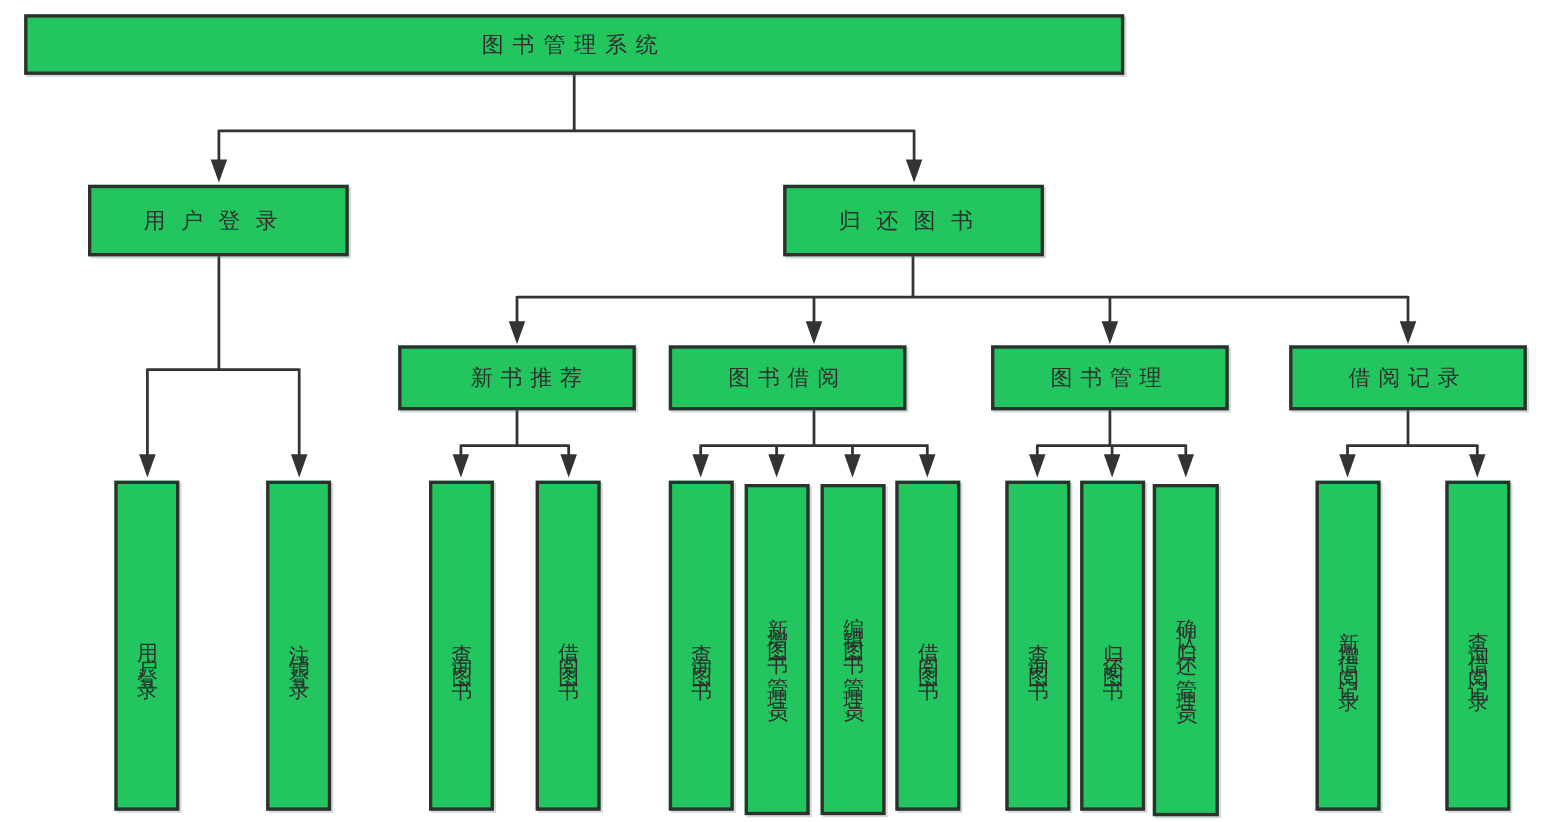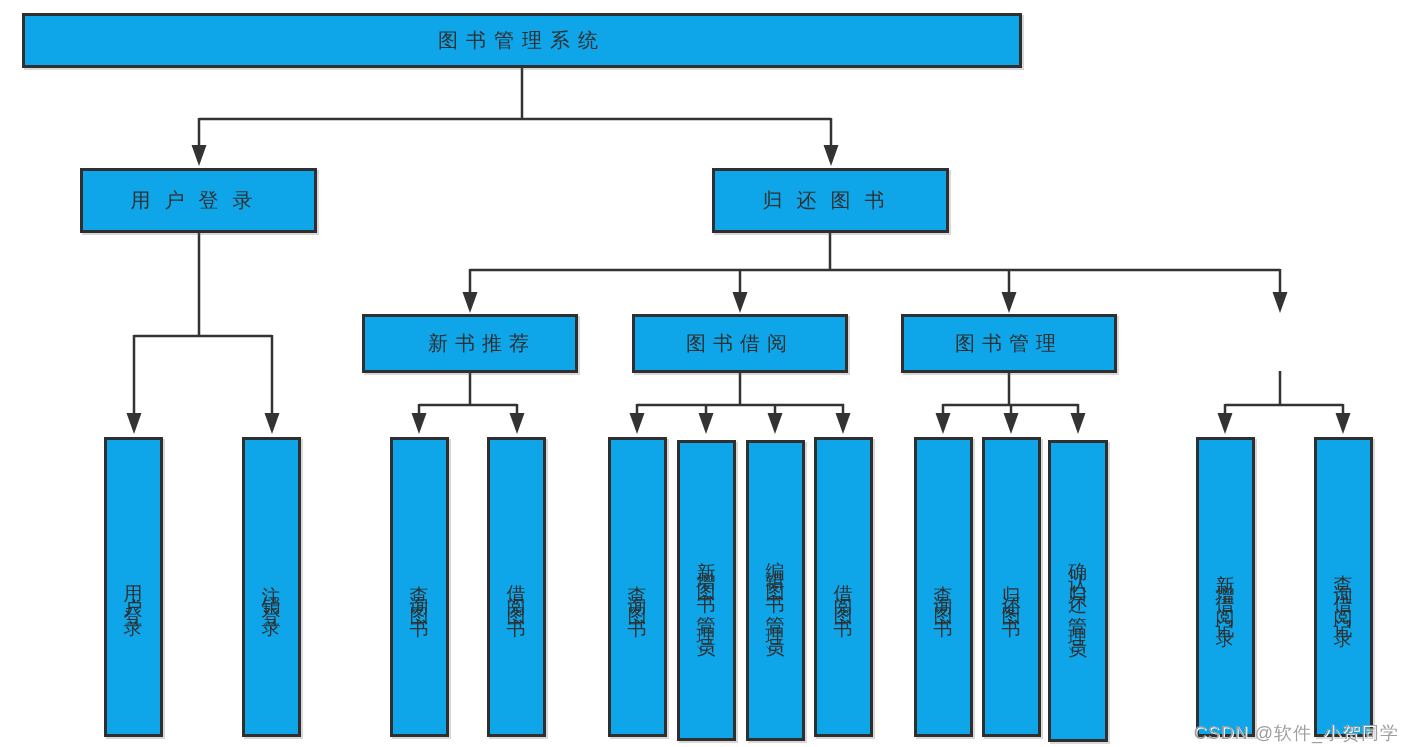--- a/index.html
+++ b/index.html
@@ -15,21 +15,21 @@
   svg.connectors {
     position: absolute;
     left: 0; top: 0;
     width: 1405px; height: 747px;
     z-index: 1;
   }
   .box {
     position: absolute;
     box-sizing: border-box;
     border: 3px solid #2f2f2f;
-    background: #0ea5e9;
+    background: #22c55e;
     display: flex;
     align-items: center;
     justify-content: center;
     box-shadow: 2px 2px 0 rgba(100,100,100,0.25);
     z-index: 2;
     font-size: 20px;
     white-space: nowrap;
   }
   .hbox-root { letter-spacing: 8px; }
   .hbox-l2   { letter-spacing: 14px; }
@@ -91,36 +91,36 @@
       <polygon points="1335.5,413 1350.5,413 1343,434"></polygon>
     </g>
   </svg>
 
   <div class="box hbox-root" style="left:22px; top:13px; width:1000px; height:55px;">图书管理系统</div>
 
   <div class="box hbox-l2" style="left:80px; top:168px; width:237px; height:65px;">用户登录</div>
   <div class="box hbox-l2" style="left:712px; top:168px; width:237px; height:65px;">归还图书</div>
 
   <div class="box hbox-l3" style="left:362px; top:314px; width:216px; height:59px;padding-left:24px;">新书推荐</div>
-  <div class="box hbox-l3" style="left:632px; top:314px; width:216px; height:59px;">图书借阅</div>
+  <div class="box hbox-l3" style="left:608px; top:314px; width:216px; height:59px;">图书借阅</div>
   <div class="box hbox-l3" style="left:901px; top:314px; width:216px; height:59px;">图书管理</div>
+  <div class="box hbox-l3" style="left:1172px; top:314px; width:216px; height:59px;">借阅记录</div>
 
   <div class="box leaf" style="left:104px; top:437px; width:59px; height:300px;">用户登录</div>
   <div class="box leaf" style="left:242px; top:437px; width:59px; height:300px;">注销登录</div>
 
   <div class="box leaf" style="left:390px; top:437px; width:59px; height:300px;">查询图书</div>
   <div class="box leaf" style="left:487px; top:437px; width:59px; height:300px;">借阅图书</div>
 
   <div class="box leaf" style="left:608px; top:437px; width:59px; height:300px;">查询图书</div>
   <div class="box leaf" style="left:677px; top:440px; width:59px; height:301px;">新增图书（管理员）</div>
   <div class="box leaf" style="left:746px; top:440px; width:59px; height:301px;">编辑图书（管理员）</div>
   <div class="box leaf" style="left:814px; top:437px; width:59px; height:300px;">借阅图书</div>
 
   <div class="box leaf" style="left:914px; top:437px; width:59px; height:300px;">查询图书</div>
   <div class="box leaf" style="left:982px; top:437px; width:59px; height:300px;">归还图书</div>
   <div class="box leaf" style="left:1048px; top:440px; width:60px; height:302px;">确认归还（管理员）</div>
 
   <div class="box leaf" style="left:1196px; top:437px; width:59px; height:300px;">新增借阅记录</div>
   <div class="box leaf" style="left:1314px; top:437px; width:59px; height:300px;">查询借阅记录</div>
 
-  <div class="watermark">CSDN @软件_小贺同学</div>
 
 </div>
 
 </body></html>

